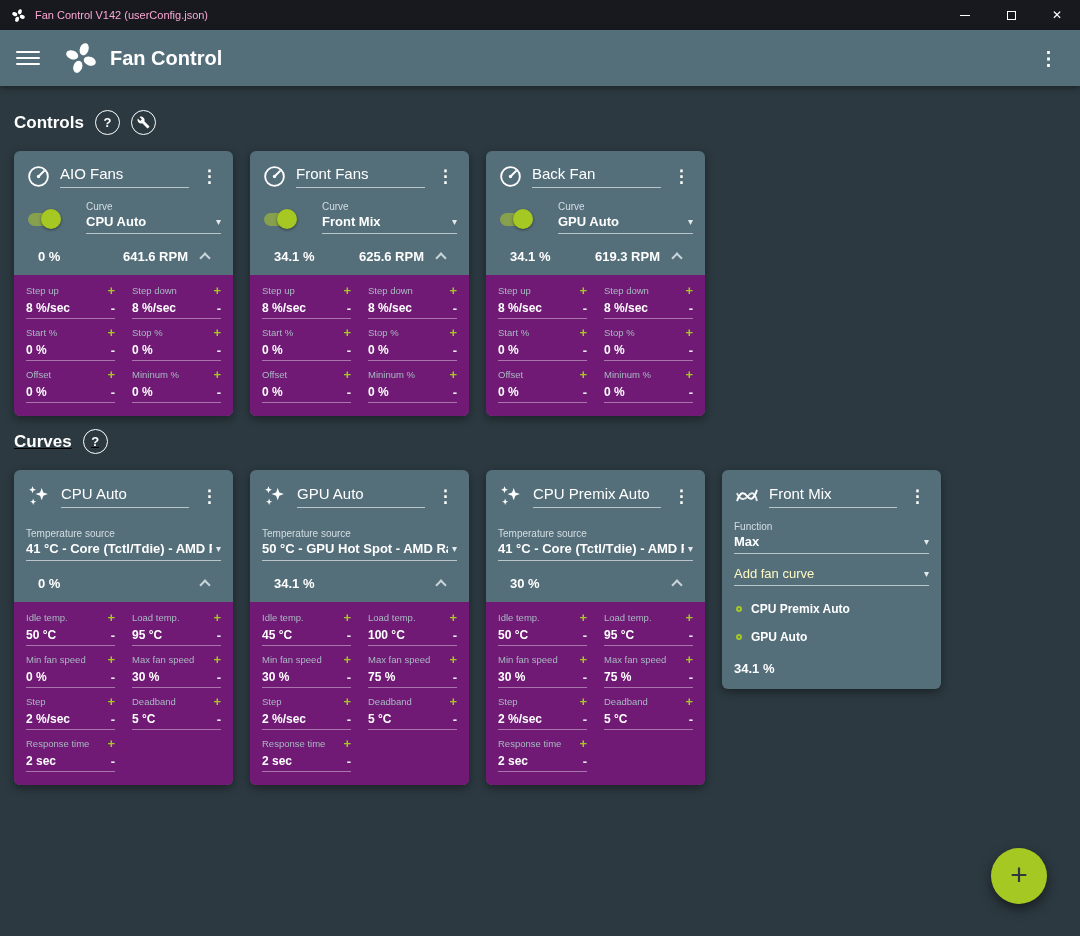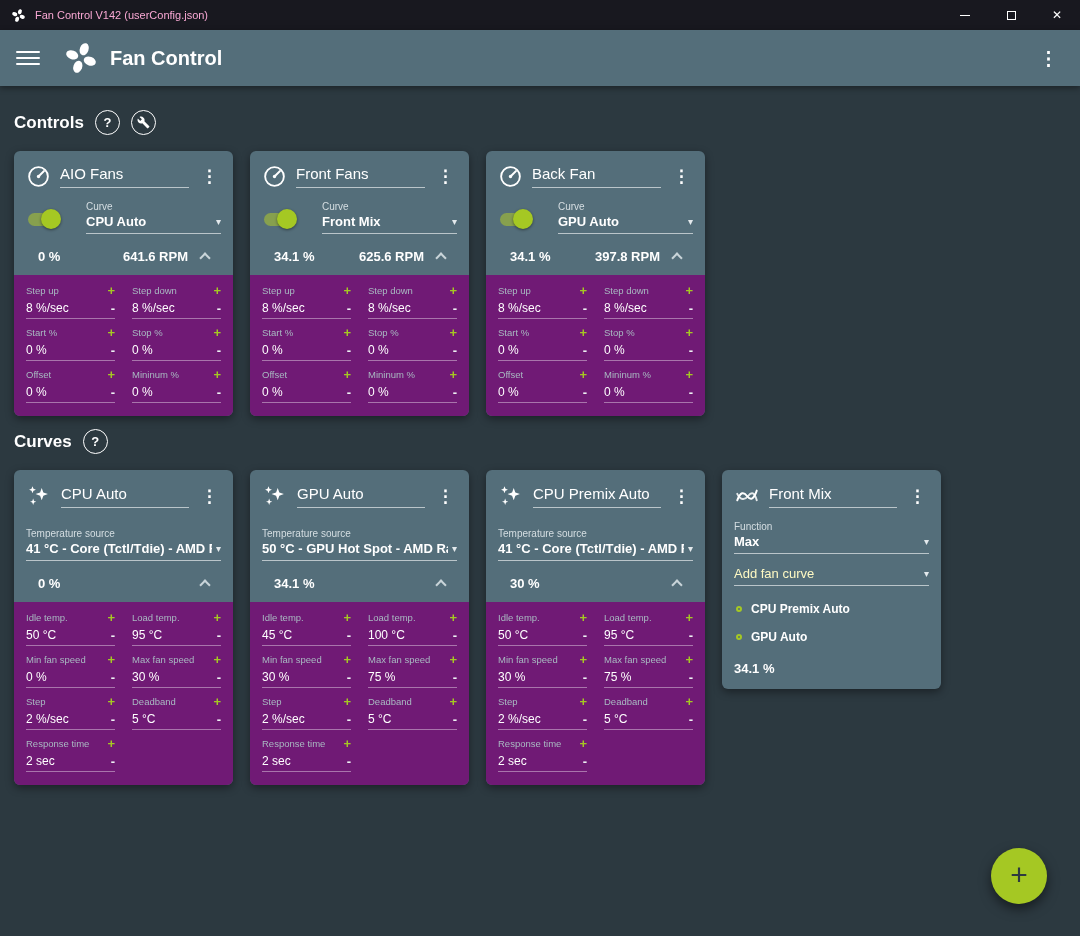--- a/index.html
+++ b/index.html
@@ -49,21 +49,21 @@
 
   .percent-row { display:flex; align-items:center; justify-content:space-between; padding:15px 12px 11px; font-size:13px; font-weight:700; }
   .rpm-group { display:flex; align-items:center; gap:13px; }
   .chev { width:8px; height:8px; border-left:2px solid #c9d4d9; border-top:2px solid #c9d4d9; transform:rotate(45deg); margin-top:3px; cursor:pointer; }
 
   .expanded { background:#701a75; padding:9px 12px 13px; display:grid; grid-template-columns:1fr 1fr; column-gap:17px; row-gap:7px; }
   .ft { display:flex; align-items:center; justify-content:space-between; }
   .fl { font-size:9.5px; color:#a9bac2; white-space:nowrap; }
   .plus { color:#a5c823; font-weight:700; font-size:13px; line-height:1; cursor:pointer; }
   .fv { display:flex; align-items:center; justify-content:space-between; border-bottom:1px solid rgba(255,255,255,.4); padding:3px 0; margin-top:1px; }
-  .val { font-size:12px; font-weight:400; white-space:nowrap; }
+  .val { font-size:12px; font-weight:700; white-space:nowrap; }
   .minus { color:#edf1f3; font-weight:700; font-size:13px; line-height:1; cursor:pointer; }
 
   .source { margin-top:19px; }
 
   
   .mix-body { padding:0 12px 13px; }
   .mix-dd { margin-top:12px; }
   .mix-list { margin-top:9px; }
   .mix-item { display:flex; align-items:center; gap:9px; padding:7px 2px; }
   .bullet { width:6px; height:6px; border:2px solid #a5c823; border-radius:50%; flex-shrink:0; }
@@ -354,21 +354,21 @@
             <div class="dd-label">Curve</div>
             <div class="dd-row">
               <span class="dd-value">GPU Auto</span>
               <span class="dd-arrow">▾</span>
             </div>
           </div>
         </div>
         <div class="percent-row">
           <span>34.1 %</span>
           <span class="rpm-group">
-              <span>397.8 RPM</span>
+              <span>619.3 RPM</span>
               <span class="chev"></span>
             </span>
         </div>
       </div>
       <div class="expanded">
         <div class="field">
             <div class="ft">
               <span class="fl">Step up</span>
               <span class="plus">+</span>
             </div>
@@ -424,21 +424,21 @@
             </div>
             <div class="fv">
               <span class="val">0 %</span>
               <span class="minus">-</span>
             </div>
           </div>
       </div>
     </div>
   </div>
 
-  <div class="section-header" style="">
+  <div class="section-header" style="text-decoration:underline;">
     <span class="section-title">Curves</span>
     <span class="circle-icon">
         <span>?</span>
       </span>
   </div>
 
   <div class="cards-row">
 
     <div class="card">
       <div class="card-top">

